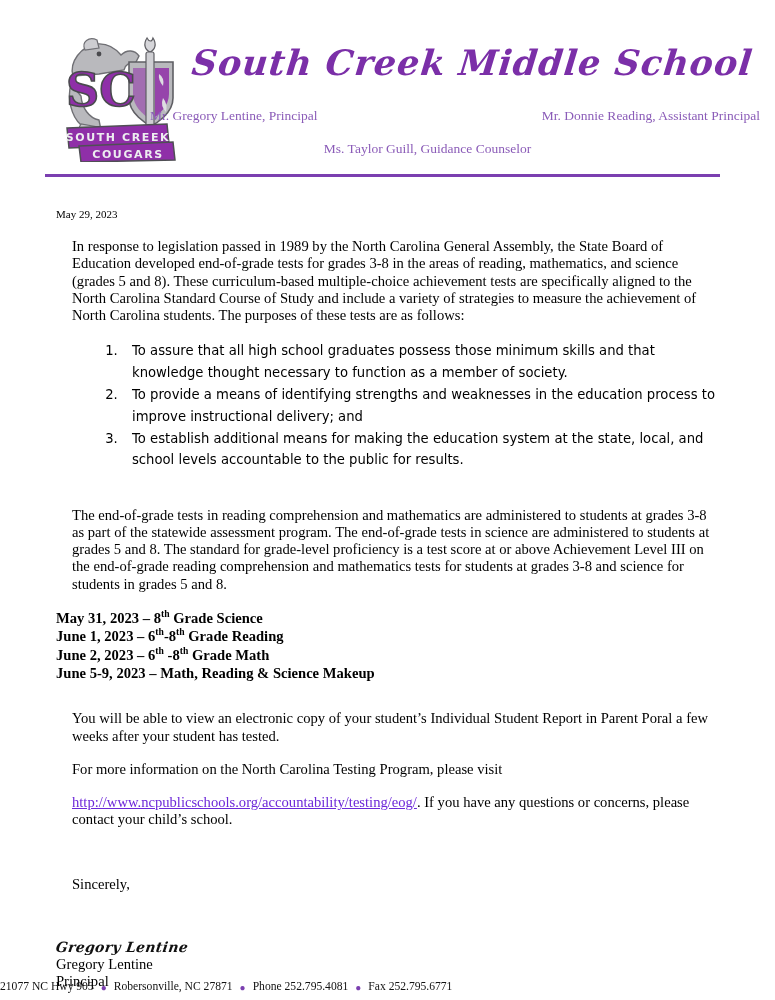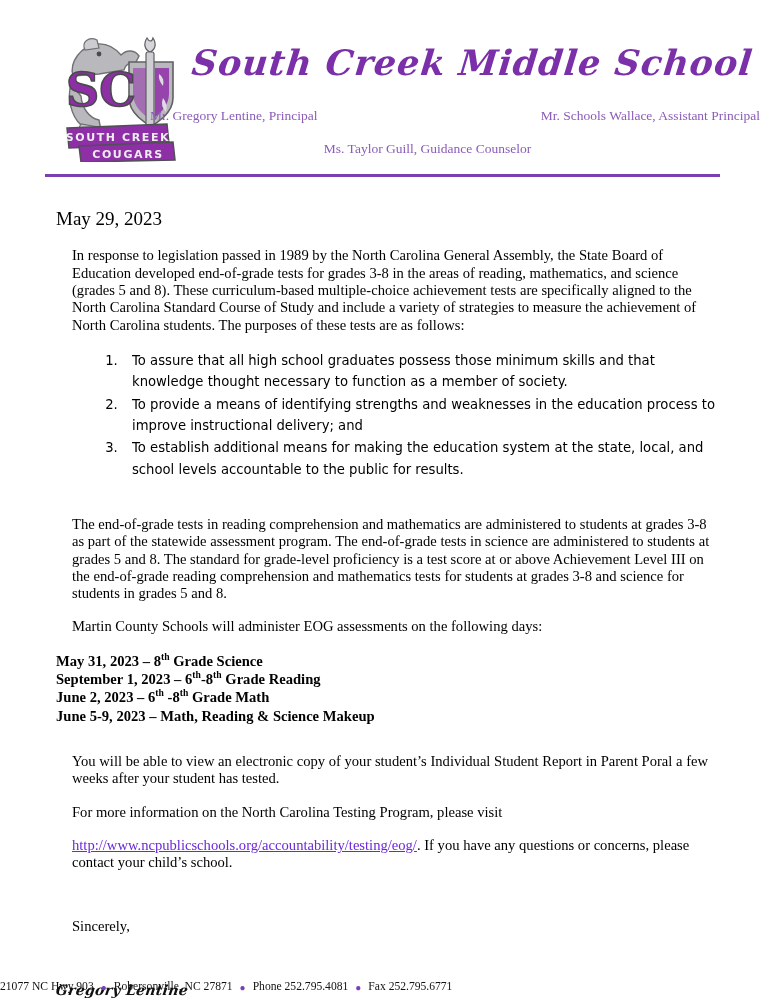--- a/index.html
+++ b/index.html
@@ -83,21 +83,21 @@
 
   
   .letter-body {
     position: absolute;
     left: 56px;
     top: 208px;
     width: 672px;
   }
 
   .date-line {
-    font-size: 19px;
+    font-size: 11px;
     line-height: 1.18;
     margin-bottom: 17px;
   }
 
   .para {
     font-size: 14.6px;
     line-height: 1.185;
     text-align: left;
     margin: 16px;
   }
@@ -196,21 +196,21 @@
       <text x="63" y="117" font-family="DejaVu Sans, sans-serif" font-size="11" font-weight="bold" fill="#ededf0" text-anchor="middle" letter-spacing="1.6">SOUTH CREEK</text>
       <path d="M24 122 L118 118 L120 136 L26 138 Z" fill="#8f2fa8" stroke="#4f4f54" stroke-width="1.5"></path>
       <text x="73" y="134" font-family="DejaVu Sans, sans-serif" font-size="11" font-weight="bold" fill="#ededf0" text-anchor="middle" letter-spacing="1.6">COUGARS</text>
     </svg>
   </div>
 
   <div class="school-title">South Creek Middle School</div>
 
   <div class="staff-row">
     <span class="staff-name">Mr. Gregory Lentine, Principal</span>
-    <span class="staff-name">Mr. Schools Wallace, Assistant Principal</span>
+    <span class="staff-name">Mr. Donnie Reading, Assistant Principal</span>
   </div>
   <div class="staff-center">
     <span class="staff-name">Ms. Taylor Guill, Guidance Counselor</span>
   </div>
 
   <div class="header-rule"></div>
 </div>
 
 <div class="letter-body">
 
@@ -220,28 +220,27 @@
 
   <ol class="purpose-list">
     <li>To assure that all high school graduates possess those minimum skills and that knowledge thought necessary to function as a member of society.</li>
     <li>To provide a means of identifying strengths and weaknesses in the education process to improve instructional delivery; and</li>
     <li>To establish additional means for making the education system at the state, local, and school levels accountable to the public for results.</li>
   </ol>
 
   <div class="gap-lg"></div>
 
   <p class="para">The end-of-grade tests in reading comprehension and mathematics are administered to students at grades 3-8 as part of the statewide assessment program.  The end-of-grade tests in science are administered to students at grades 5 and 8.  The standard for grade-level proficiency is a test score at or above Achievement Level III on the end-of-grade reading comprehension and mathematics tests for students at grades 3-8 and science for students in grades 5 and 8.</p>
-  <div class="para">Martin County Schools will administer EOG assessments on the following days:</div>
 
   <div class="dates-block">
     <div>
       <span>May 31, 2023</span><span> – </span><span>8</span><sup>th</sup><span> Grade Science</span>
     </div>
     <div>
-      <span>September 1, 2023</span><span> – </span><span>6</span><sup>th</sup><span>-8</span><sup>th</sup><span> Grade Reading</span>
+      <span>June 1, 2023</span><span> – </span><span>6</span><sup>th</sup><span>-8</span><sup>th</sup><span> Grade Reading</span>
     </div>
     <div>
       <span>June 2, 2023</span><span> – </span><span>6</span><sup>th</sup><span> -8</span><sup>th</sup><span> Grade Math</span>
     </div>
     <div>
       <span>June 5-9, 2023</span><span> – </span><span>Math, Reading &amp; Science Makeup</span>
     </div>
   </div>
 
   <div class="gap-md"></div>

